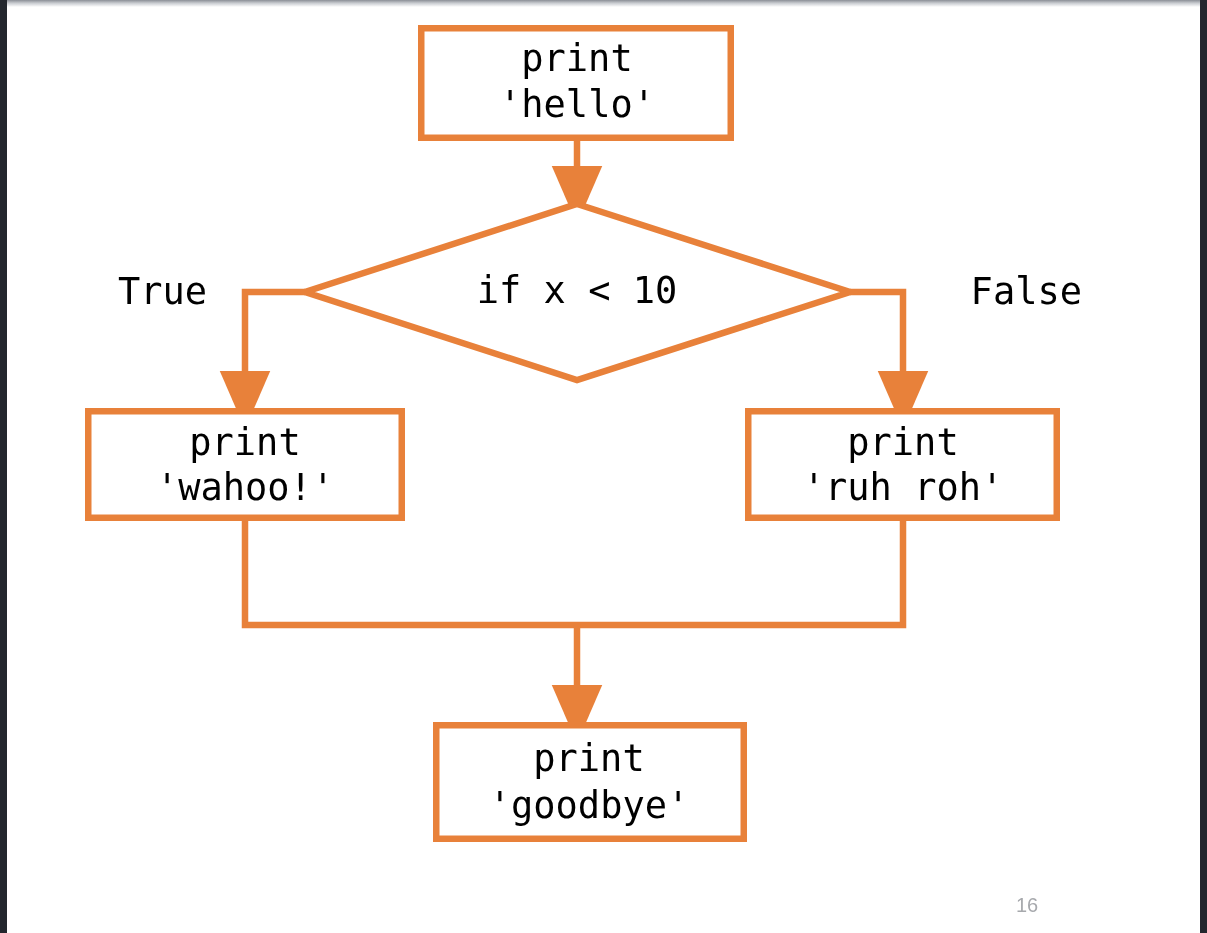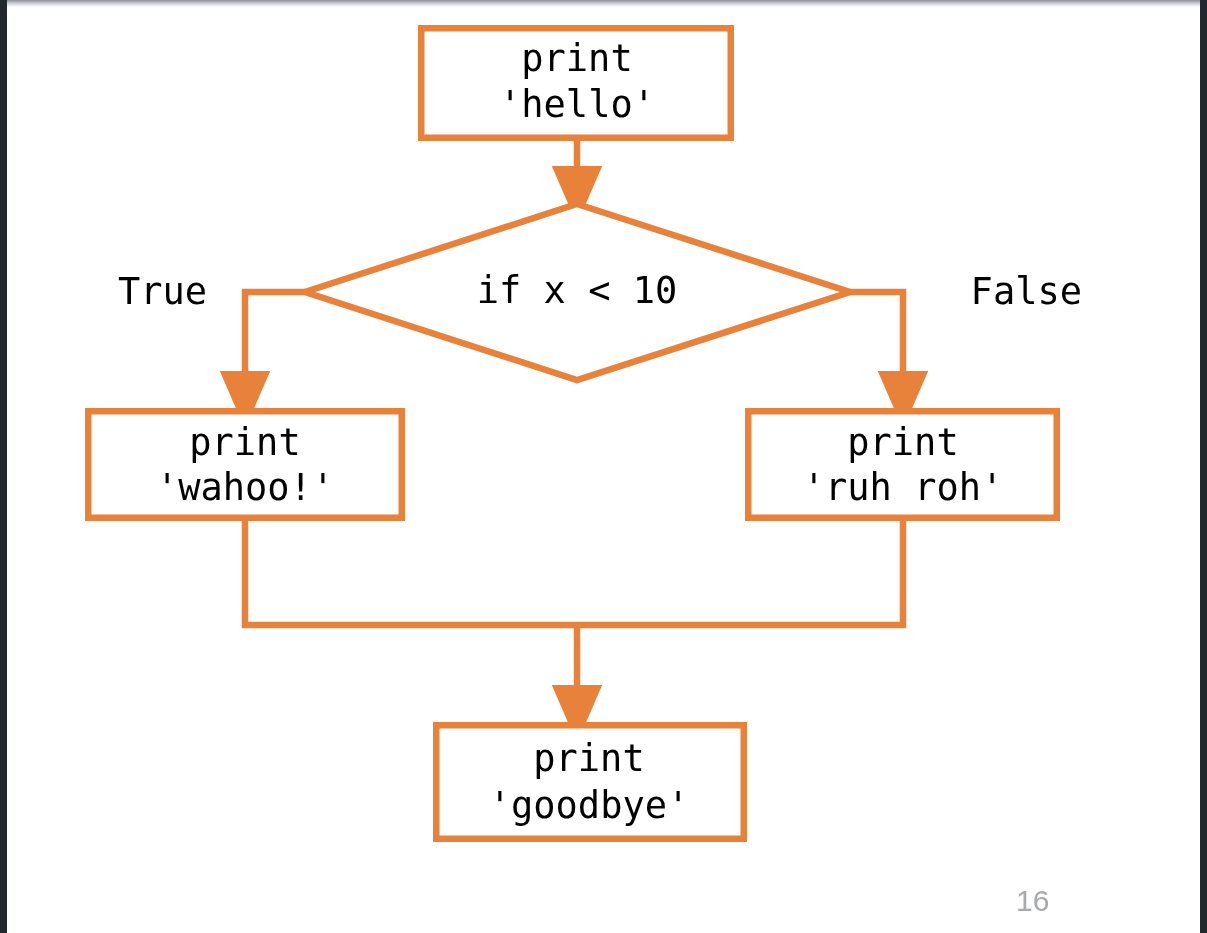--- a/index.html
+++ b/index.html
@@ -53,22 +53,23 @@
   }
   .branch-label {
     font-family: "DejaVu Sans Mono", monospace;
     font-size: 37px;
     fill: #000000;
     dominant-baseline: middle;
   }
   .page-num {
     position: absolute;
     font-family: "Liberation Sans", sans-serif;
-    font-size: 30px;
+    font-size: 20px;
     color: #a7a9ad;
+    margin-top: 10px;
   }
 </style>
 </head>
 <body>
 
 <div id="slide">
 
   <div class="gutter left"></div>
   <div class="gutter right"></div>
   <div class="top-band"></div>

